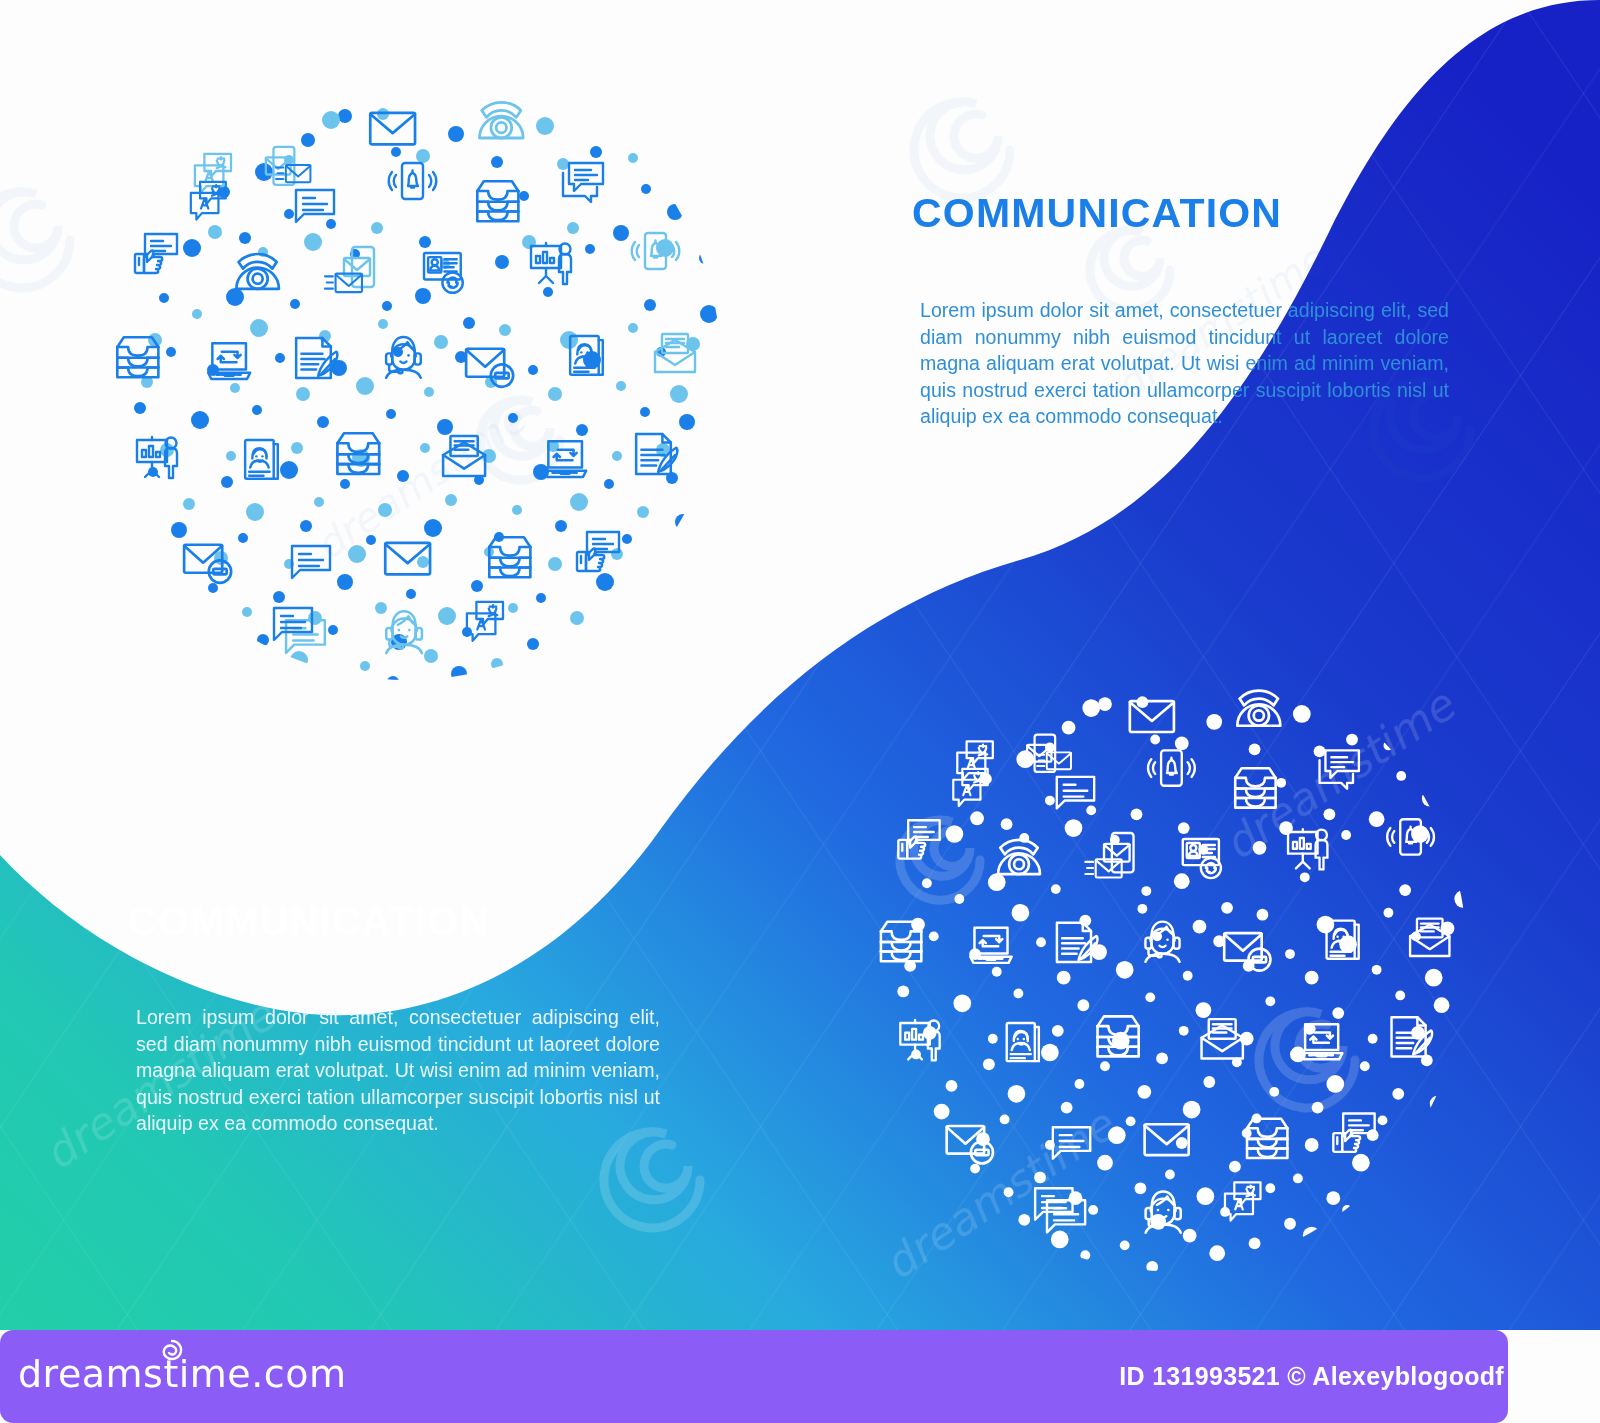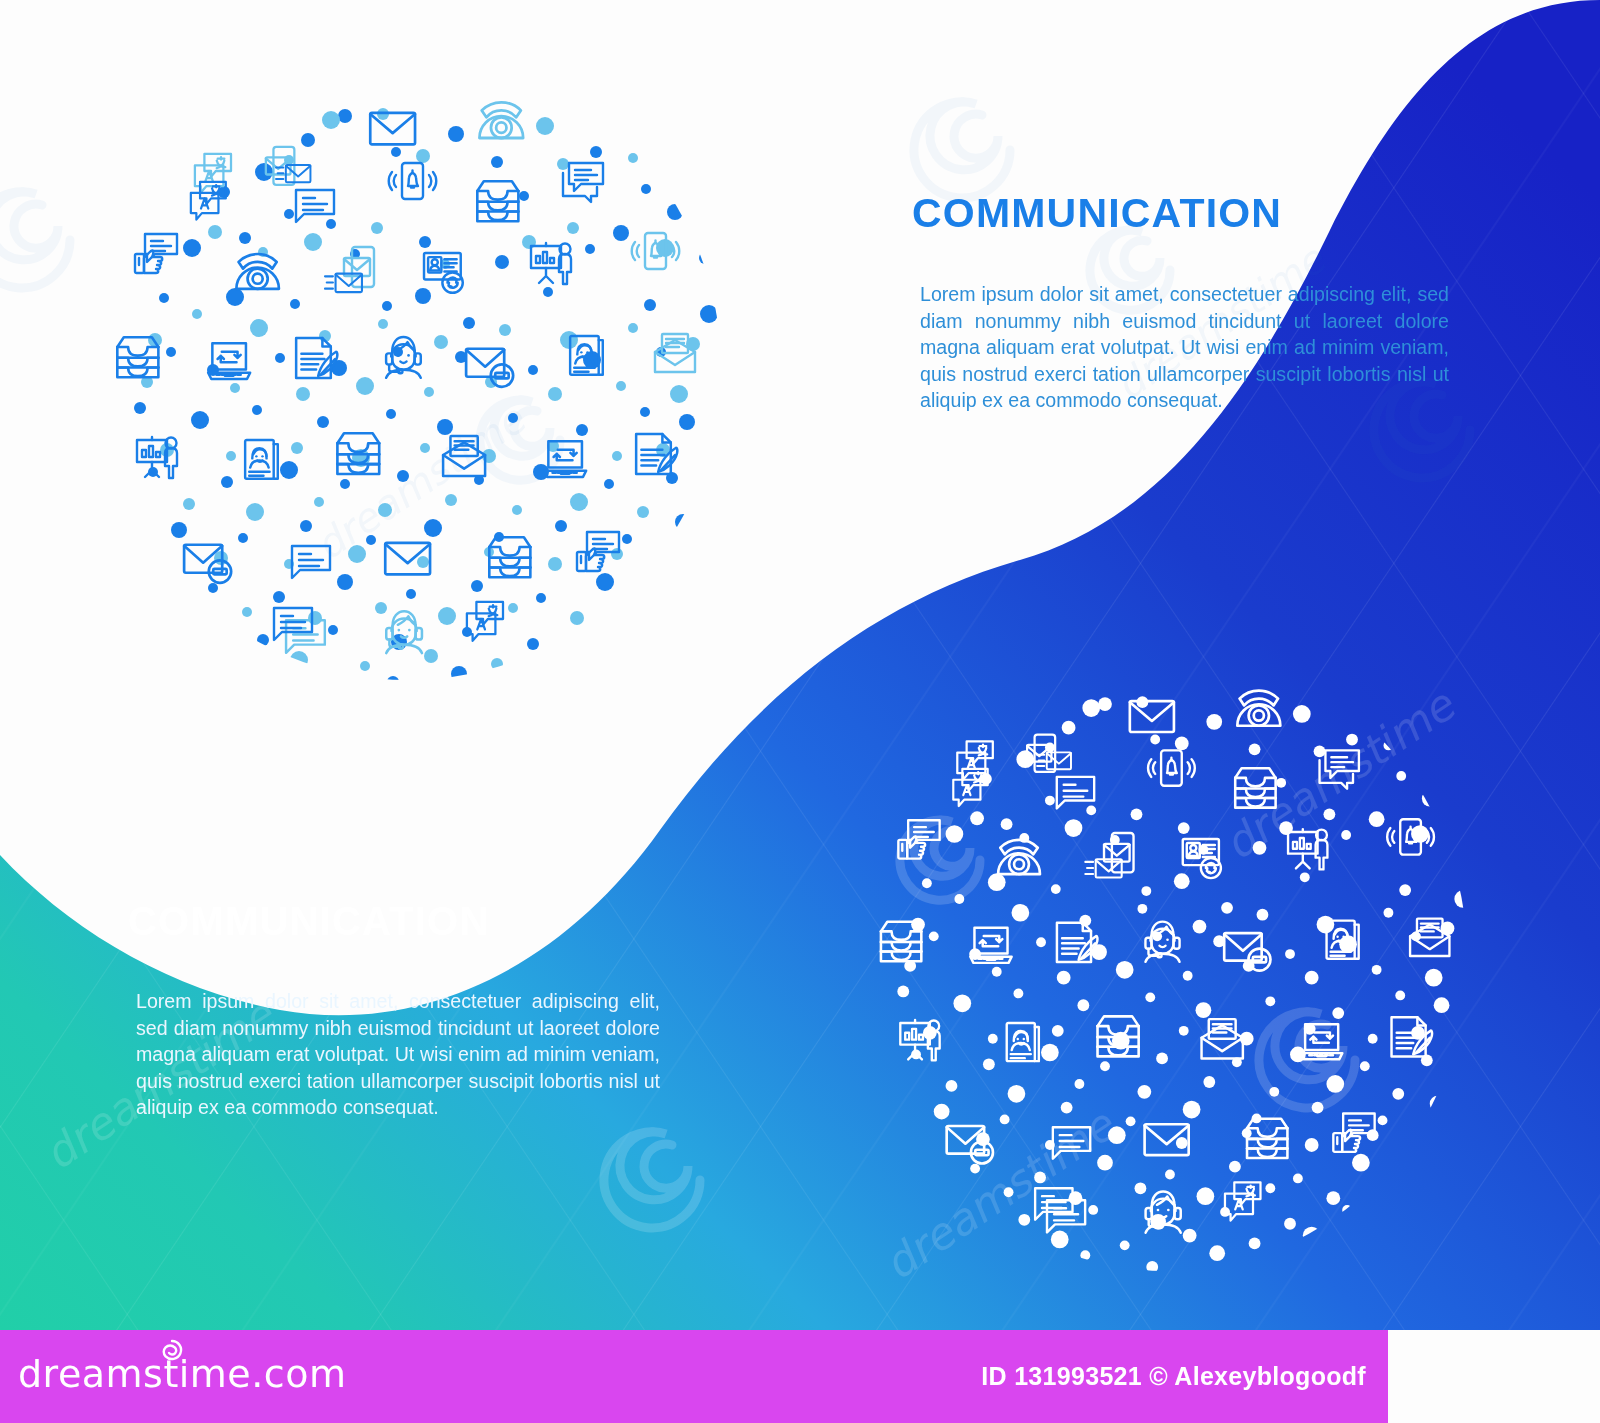--- a/index.html
+++ b/index.html
@@ -16,47 +16,48 @@
   .bg-white{position:absolute;left:0;top:0;width:1600px;height:1330px;background:#fdfdfd;}
   .bg-wave{position:absolute;left:0;top:0;width:1600px;height:1330px;}
 
   
   .panel{position:absolute;}
   .panel-top{left:912px;top:192px;width:545px;}
   .panel-bottom{left:128px;top:900px;width:540px;}
 
   .title{
     font-size:41px;font-weight:bold;letter-spacing:1.2px;
-    line-height:1.05;margin:0 0 46px 0;white-space:nowrap;
+    line-height:1.05;margin:0 0 62px 0;white-space:nowrap;
   }
   .panel-top .title{color:#1a7fe8;}
   .panel-bottom .title{color:#ffffff;font-size:40px;}
 
   .body-text{
     font-size:19.6px;line-height:26.5px;text-align:justify;
     margin:8px;font-weight:500;
   }
   .panel-top .body-text{color:#2e8fd8;}
   .panel-bottom .body-text{color:#eaf6ff;}
 
   
   .footer{
-    position:absolute;left:0;top:1330px;width:1388px;height:93px;
-    background:#d946ef;
+    position:absolute;left:0;top:1330px;width:1508px;height:93px;
+    background:#8b5cf6;
+    border-radius:13px;
   }
   .ds-logo{
     position:absolute;left:18px;top:22px;
     font-size:38px;color:#ffffff;font-weight:normal;
     font-family:"DejaVu Sans", sans-serif;letter-spacing:0.5px;
   }
   .ds-logo .spiral{
     position:absolute;left:141px;top:-15px;
   }
   .ds-id{
-    position:absolute;right:22px;top:32px;
+    position:absolute;right:4px;top:32px;
     font-size:25px;color:#ffffff;font-weight:bold;letter-spacing:0.3px;
     white-space:nowrap;
   }
 
   
   .circle-wrap{position:absolute;}
   .circle-top{left:93px;top:52px;width:630px;height:630px;}
   .circle-bottom{left:857px;top:636px;width:620px;height:645px;}
 </style>
 </head>

